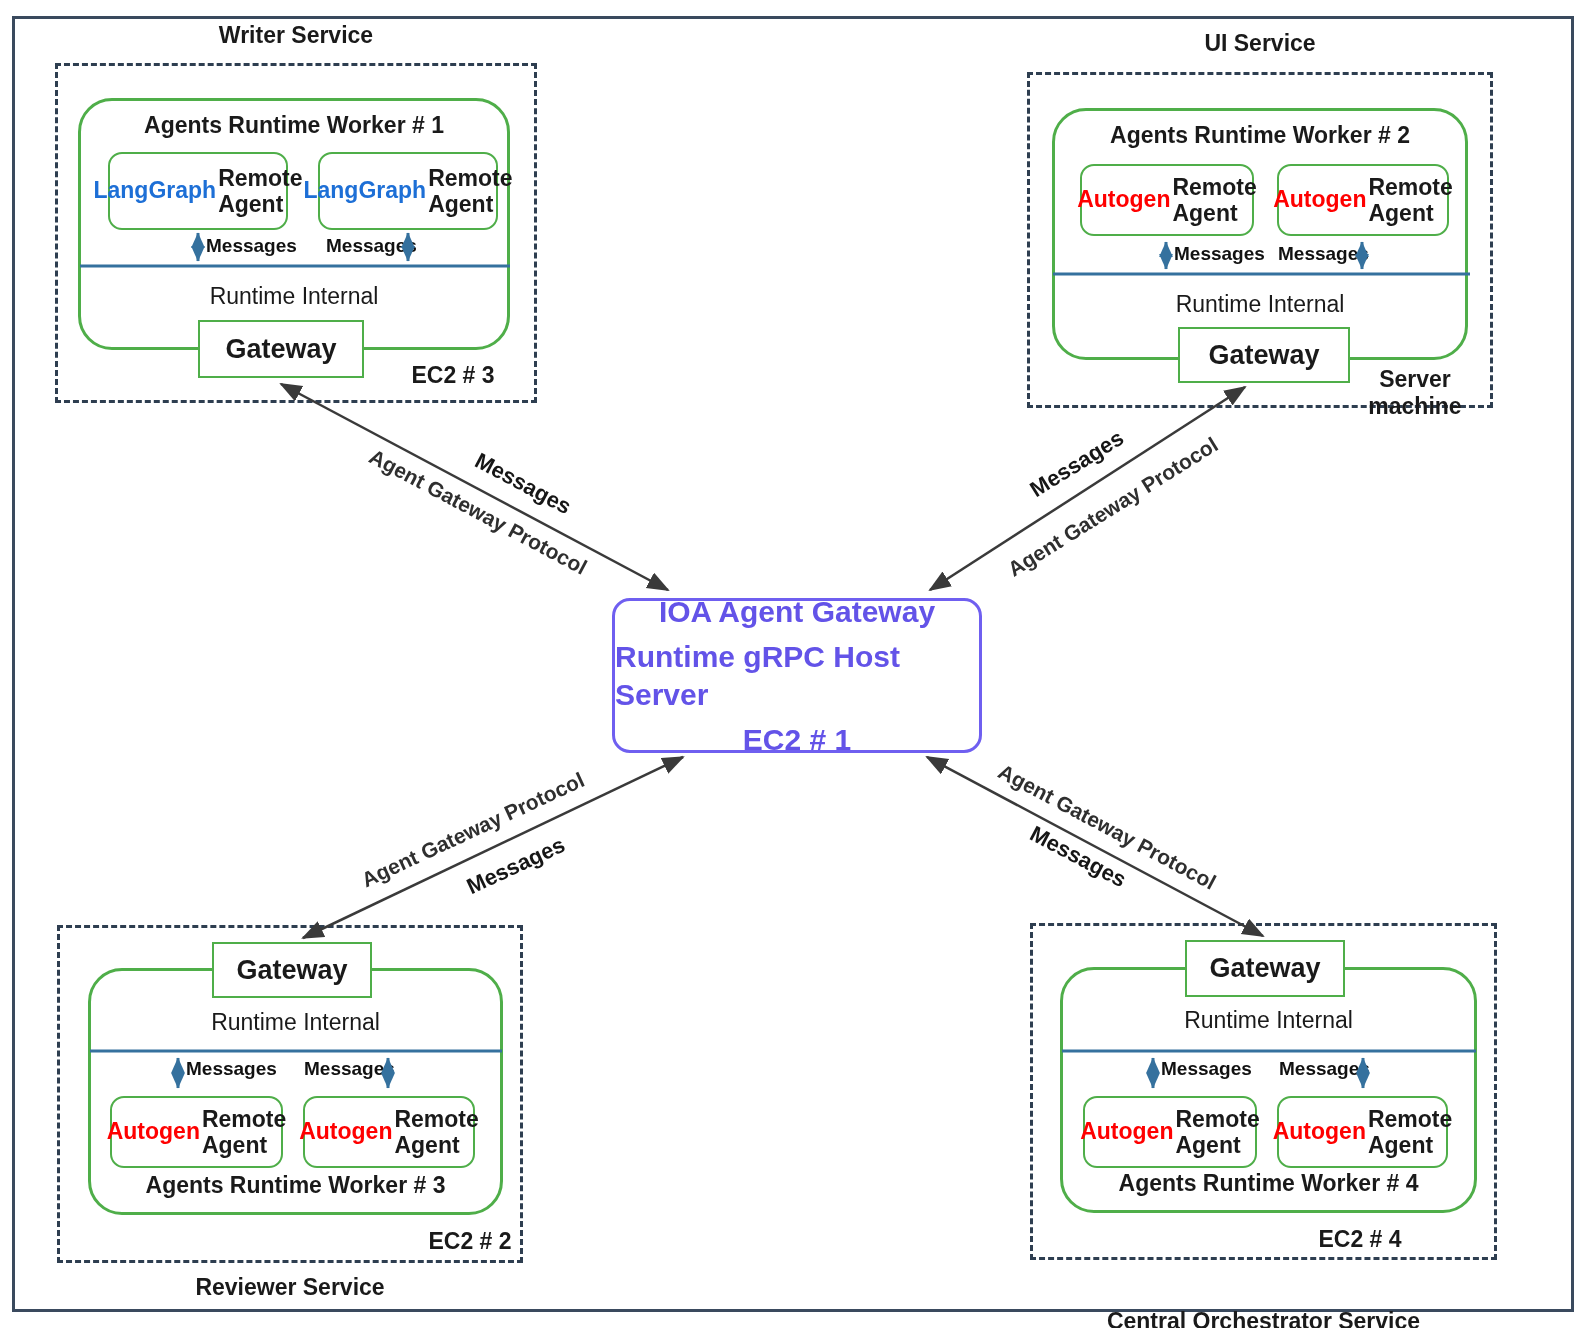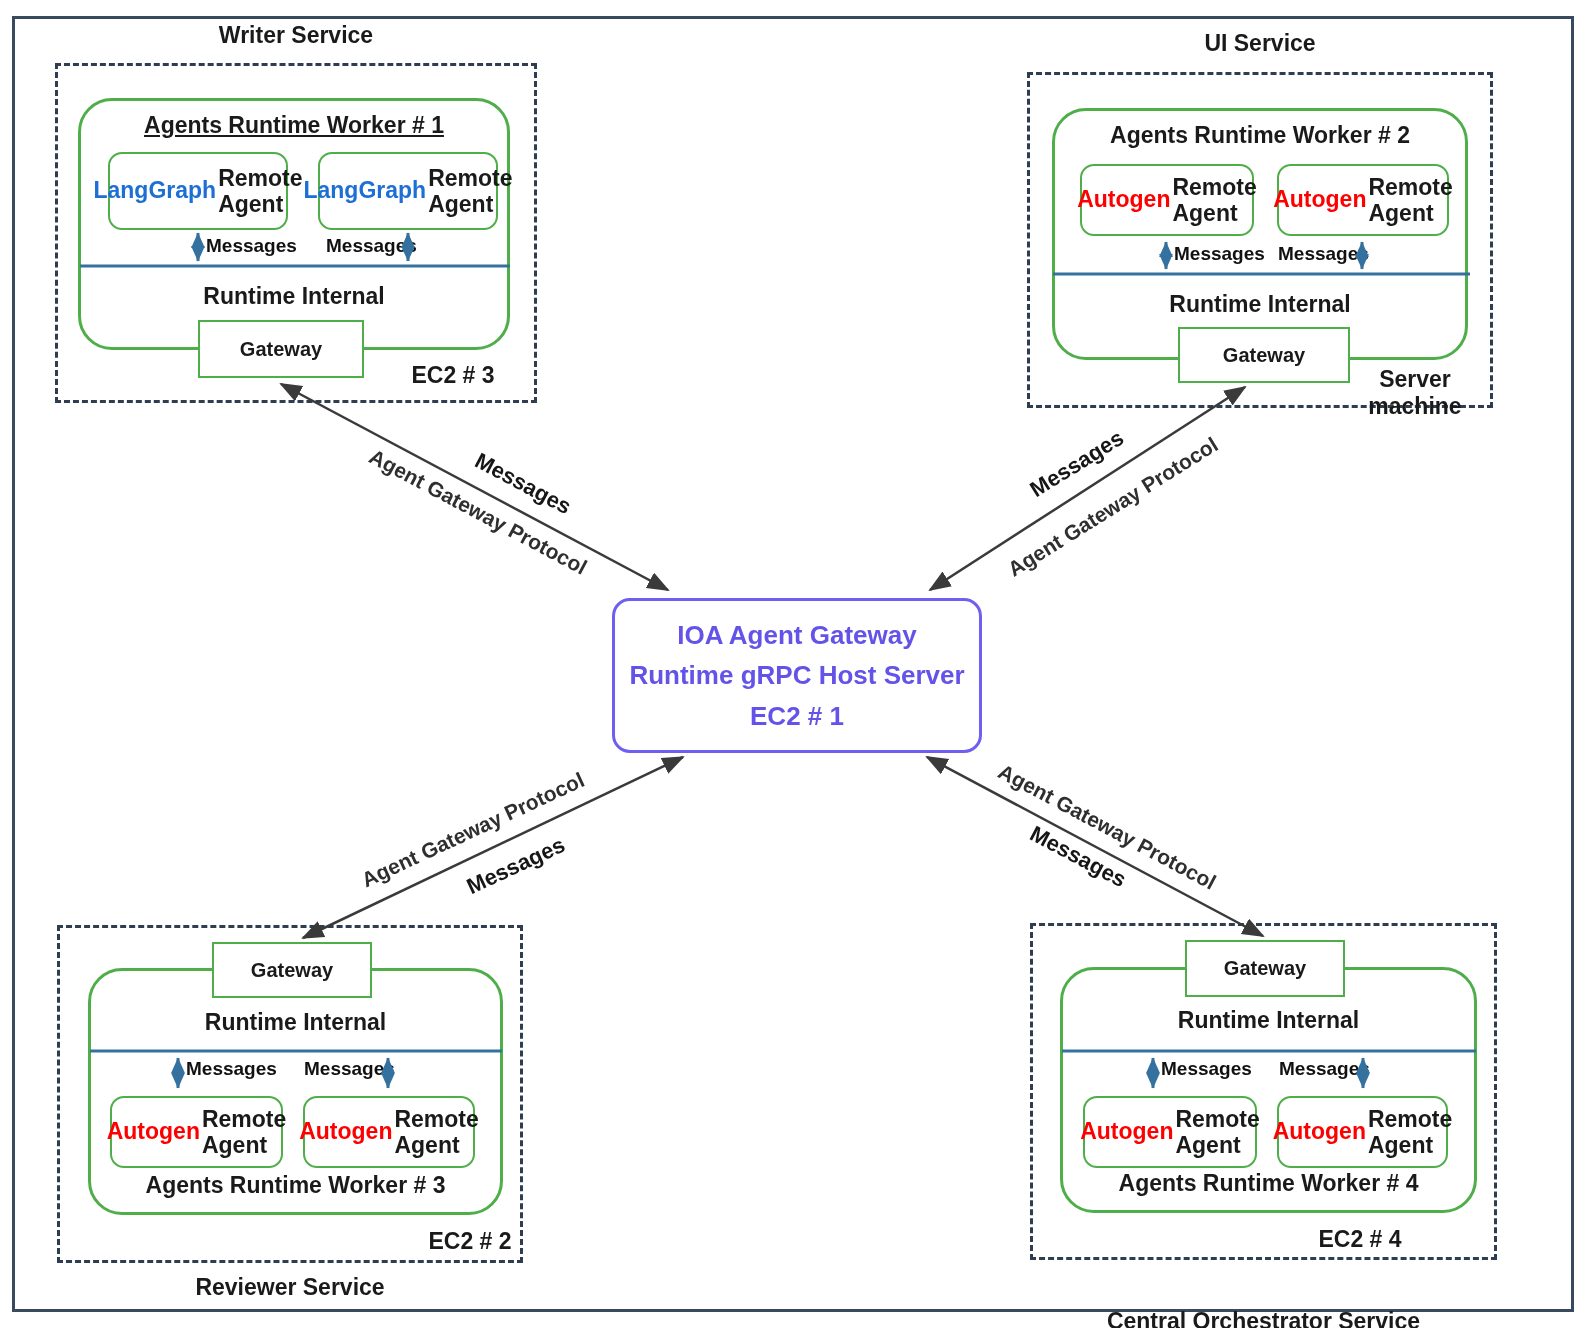--- a/index.html
+++ b/index.html
@@ -16,45 +16,45 @@
   .service-title{font-size:23px;font-weight:600;text-align:center;}
   .worker-box{border:3px solid var(--green);border-radius:34px;background:#fff;}
   .worker-title{font-size:23px;font-weight:600;text-align:center;}
   .agent-card{border:2.5px solid var(--green);border-radius:14px;background:#fff;
     display:flex;flex-direction:row;align-items:center;justify-content:center;gap:2px;}
   .agent-fw{font-size:23px;font-weight:600;line-height:1.1;}
   .fw-blue{color:var(--blue);}
   .fw-red{color:var(--red);}
   .agent-role{font-size:23px;font-weight:600;line-height:1.15;color:var(--text-dark);}
   .msg-small{font-size:19px;font-weight:600;color:#111;}
-  .runtime-label{font-size:23px;font-weight:700;text-align:center;}
+  .runtime-label{font-size:23px;font-weight:400;text-align:center;}
   .gateway-box{border:2.5px solid var(--green);background:#fff;display:flex;align-items:center;justify-content:center;z-index:6;}
-  .gateway-label{font-size:20px;font-weight:600;}
+  .gateway-label{font-size:27px;font-weight:600;}
   .host-label{font-size:23px;font-weight:700;text-align:center;}
   .center-node{border:3px solid var(--purple-border);border-radius:18px;background:#fff;
     display:flex;flex-direction:column;align-items:center;justify-content:center;gap:8px;z-index:5;}
-  .center-line{font-size:26px;font-weight:600;color:var(--purple);line-height:1.25;}
+  .center-line{font-size:30px;font-weight:600;color:var(--purple);line-height:1.25;}
   .conn-label{white-space:nowrap;z-index:8;}
   .conn-msg{font-size:22px;font-weight:700;color:#161616;}
   .conn-proto{font-size:21px;font-weight:600;color:#2F2F2F;}
   #connector-layer{left:0;top:0;width:1586px;height:1328px;z-index:7;pointer-events:none;}
   #connector-layer line.diag{stroke:var(--arrow-gray);stroke-width:2.5;}
   #connector-layer line.vmsg{stroke:var(--steel-blue);stroke-width:3;}
   #connector-layer line.runtime-sep{stroke:var(--steel-blue);stroke-width:3;}
 </style>
 </head>
 <body>
 
 <div class="abs frame"></div>
 
 <div>
   <div class="abs service-title" style="left:55px;top:22px;width:482px;">Writer Service</div>
   <div class="abs dashed-box" style="left:55px;top:63px;width:482px;height:340px;"></div>
   <div class="abs worker-box" style="left:78px;top:98px;width:432px;height:252px;"></div>
-  <div class="abs worker-title" style="left:78px;top:112px;width:432px;text-decoration:underline;">Agents Runtime Worker # 1</div>
+  <div class="abs worker-title" style="left:78px;top:112px;width:432px;">Agents Runtime Worker # 1</div>
   <div class="abs agent-card" style="left:108px;top:152px;width:180px;height:78px;">
     <span class="agent-fw fw-blue">LangGraph</span>
     <span class="agent-role">Remote Agent</span>
   </div>
   <div class="abs agent-card" style="left:318px;top:152px;width:180px;height:78px;">
     <span class="agent-fw fw-blue">LangGraph</span>
     <span class="agent-role">Remote Agent</span>
   </div>
   <div class="abs msg-small" style="left:206px;top:235px;">Messages</div>
   <div class="abs msg-small" style="left:326px;top:235px;">Messages</div>

